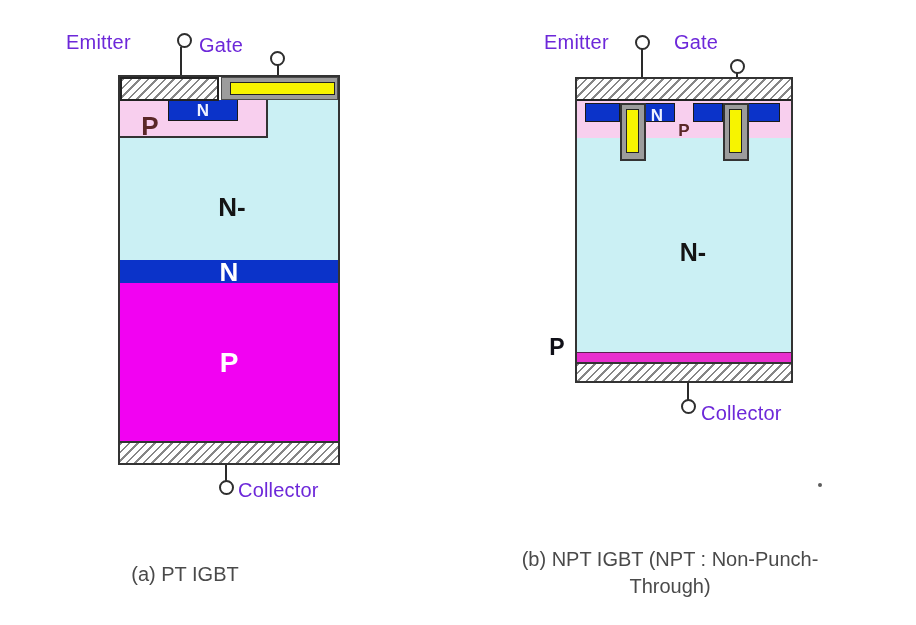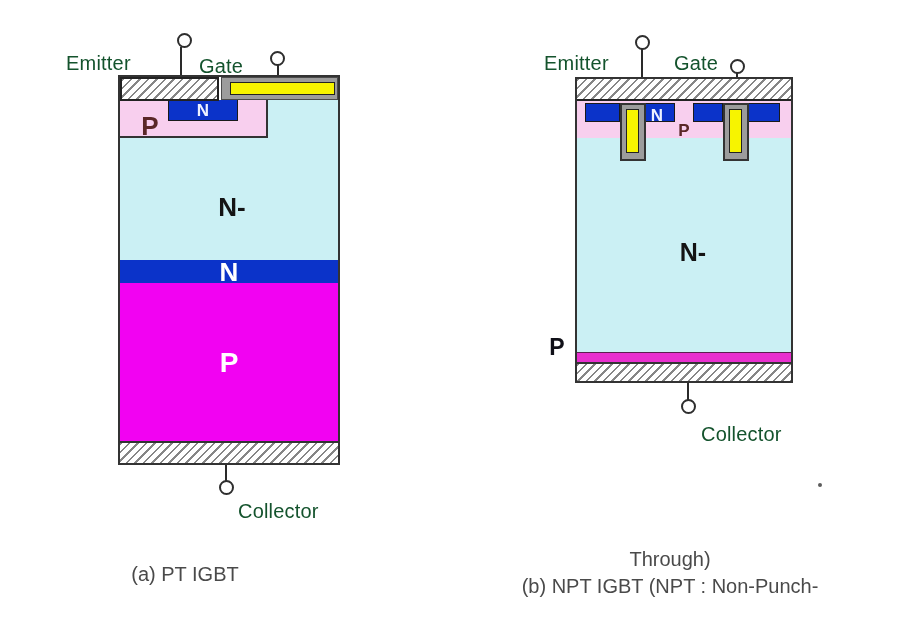--- a/index.html
+++ b/index.html
@@ -3,21 +3,21 @@
 <meta charset="utf-8">
 <style>
   * { margin:0; padding:0; box-sizing:border-box; }
   html,body { width:916px; height:625px; background:#ffffff; overflow:hidden; }
   body { font-family:"Liberation Sans", sans-serif; position:relative; }
   .canvas { position:absolute; left:0; top:0; width:916px; height:625px; background:#fff; }
 
   .abs { position:absolute; }
 
   
-  .term-label { position:absolute; font-size:20px; color:#14532d; font-weight:400; letter-spacing:0.2px;margin-top:21px; }
+  .term-label { position:absolute; font-size:20px; color:#6d28d9; font-weight:400; letter-spacing:0.2px; }
 
   
   .term-circle { position:absolute; width:15px; height:15px; border:2px solid #2e2e2e; border-radius:50%; background:#ffffff; }
 
   
   .lead { position:absolute; width:2px; background:#2a2a2a; }
 
   
   .dot { position:absolute; width:7px; height:7px; border-radius:50%; background:#111; }
 
@@ -126,19 +126,19 @@
     <div class="abs" style="left:0; top:273px; width:214px; height:10px; background:#e92fcf; border-top:1px solid #5c2050;"></div>
 
     <div class="abs hatch" style="left:0; top:283px; width:214px; height:19px; border-top:2px solid #333;"></div>
 
     <div class="region-label" style="left:69px; top:28px; width:22px; font-size:17px; font-weight:bold; color:#eef2ff;">N</div>
     <div class="region-label" style="left:96px; top:43px; width:22px; font-size:17px; font-weight:bold; color:#5a2727;">P</div>
     <div class="region-label" style="left:94px; top:161px; width:44px; font-size:25px; font-weight:bold; color:#141414;">N-</div>
   </div>
 
   <div class="caption" style="left:450px; top:546px; width:440px;">
+    <div>(b) NPT IGBT (NPT : Non-Punch-</div>
     <div>Through)</div>
-    <div>(b) NPT IGBT (NPT : Non-Punch-</div>
   </div>
 
   <div class="stray" style="left:818px; top:483px;"></div>
 
 </div>
 
 </body></html>

